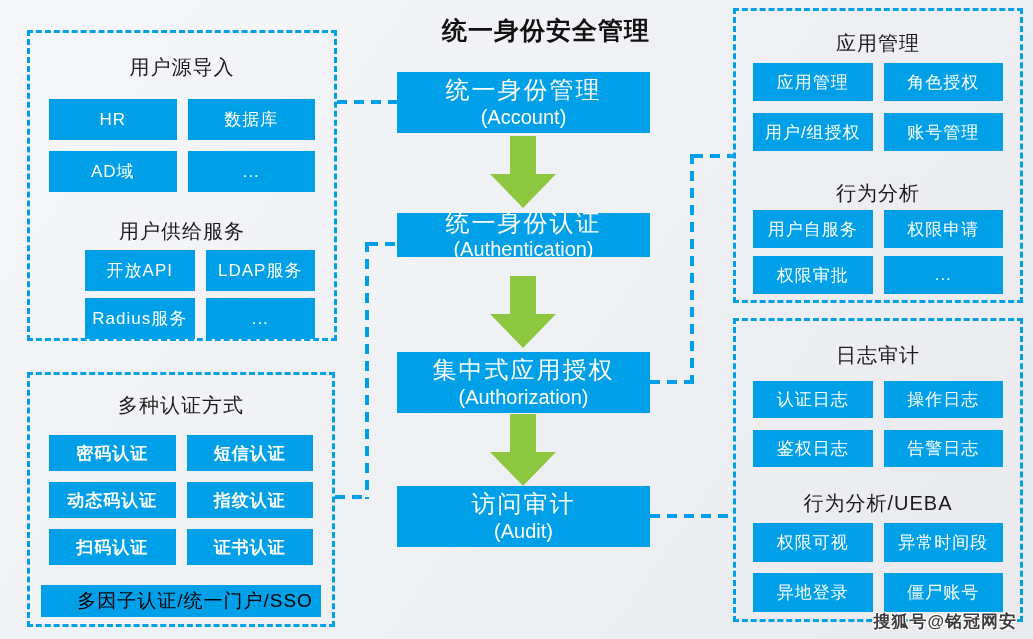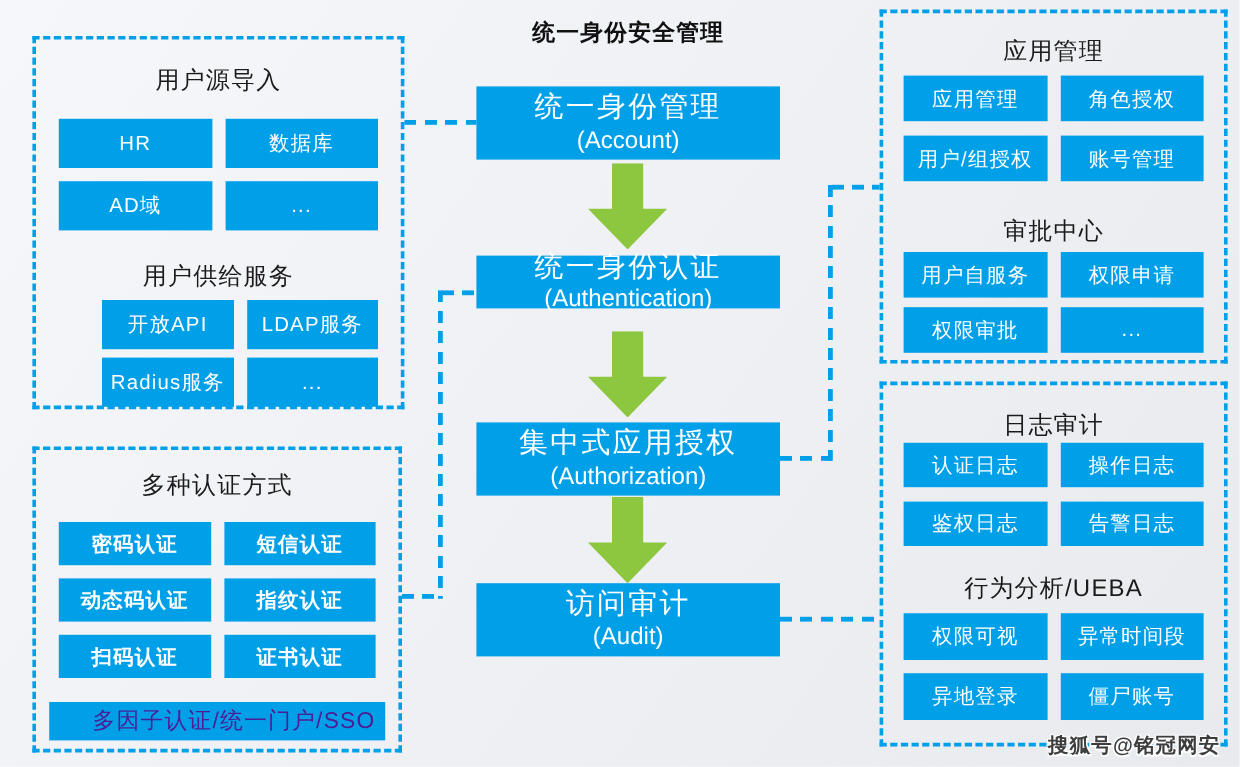--- a/index.html
+++ b/index.html
@@ -11,22 +11,22 @@
   .stage {
     position: relative;
     width: 1033px;
     height: 639px;
     background: linear-gradient(125deg, #f6f7fa 0%, #f0f1f5 45%, #e8eaee 100%);
     overflow: hidden;
   }
   .main-title {
     position: absolute;
     left: 397px; top: 14px; width: 253px;
-    text-align: center;
-    font-size: 19px;
+    text-align: right;
+    font-size: 25px;
     font-weight: bold;
     color: #111;
     letter-spacing: 1px;
     white-space: nowrap;
   }
   
   .panel {
     position: absolute;
     border: 3px dashed #00a0e9;
     padding: 0 19px;
@@ -55,21 +55,21 @@
     justify-content: center;
     white-space: nowrap;
   }
   .h41 .chip { height: 41px; }
   .h38 .chip { height: 38px; }
   .h37 .chip { height: 37px; }
   .h36 .chip { height: 36px; }
   .h39 .chip { height: 39px; }
   .wide-chip {
     background: #00a0e9;
-    color: #4c1d95;
+    color: #000000;
     font-size: 19px;
     letter-spacing: 1px;
     height: 32px;
     margin: 20px -8px 0 -8px;
     display: flex;
     align-items: center;
     justify-content: center;
     white-space: nowrap;
     padding-left: 28px;
   }
@@ -156,32 +156,32 @@
   </div>
 
   <div class="panel" style="left:733px; top:8px; width:290px; height:295px; padding:0 17px;">
     <div class="sec-title" style="margin-top:19px;">应用管理</div>
     <div class="grid h38" style="margin-top:7px; row-gap:12px;">
       <div class="chip">应用管理</div>
       <div class="chip">角色授权</div>
       <div class="chip">用户/组授权</div>
       <div class="chip">账号管理</div>
     </div>
-    <div class="sec-title" style="margin-top:29px;">审批中心</div>
+    <div class="sec-title" style="margin-top:29px;">行为分析</div>
     <div class="grid h38" style="margin-top:4px; row-gap:8px;">
       <div class="chip">用户自服务</div>
       <div class="chip">权限申请</div>
       <div class="chip">权限审批</div>
       <div class="chip">...</div>
     </div>
   </div>
 
   <div class="panel" style="left:733px; top:318px; width:290px; height:304px; padding:0 17px;">
     <div class="sec-title" style="margin-top:21px;">日志审计</div>
-    <div class="grid h37" style="margin-top:1px; row-gap:12px;font-family:Liberation Mono, monospace;">
+    <div class="grid h37" style="margin-top:13px; row-gap:12px;font-family:Liberation Mono, monospace;">
       <div class="chip">认证日志</div>
       <div class="chip">操作日志</div>
       <div class="chip">鉴权日志</div>
       <div class="chip">告警日志</div>
     </div>
     <div class="sec-title" style="margin-top:23px;">行为分析/UEBA</div>
     <div class="grid h39" style="margin-top:7px; row-gap:8px;gap:11px;">
       <div class="chip">权限可视</div>
       <div class="chip">异常时间段</div>
       <div class="chip">异地登录</div>

